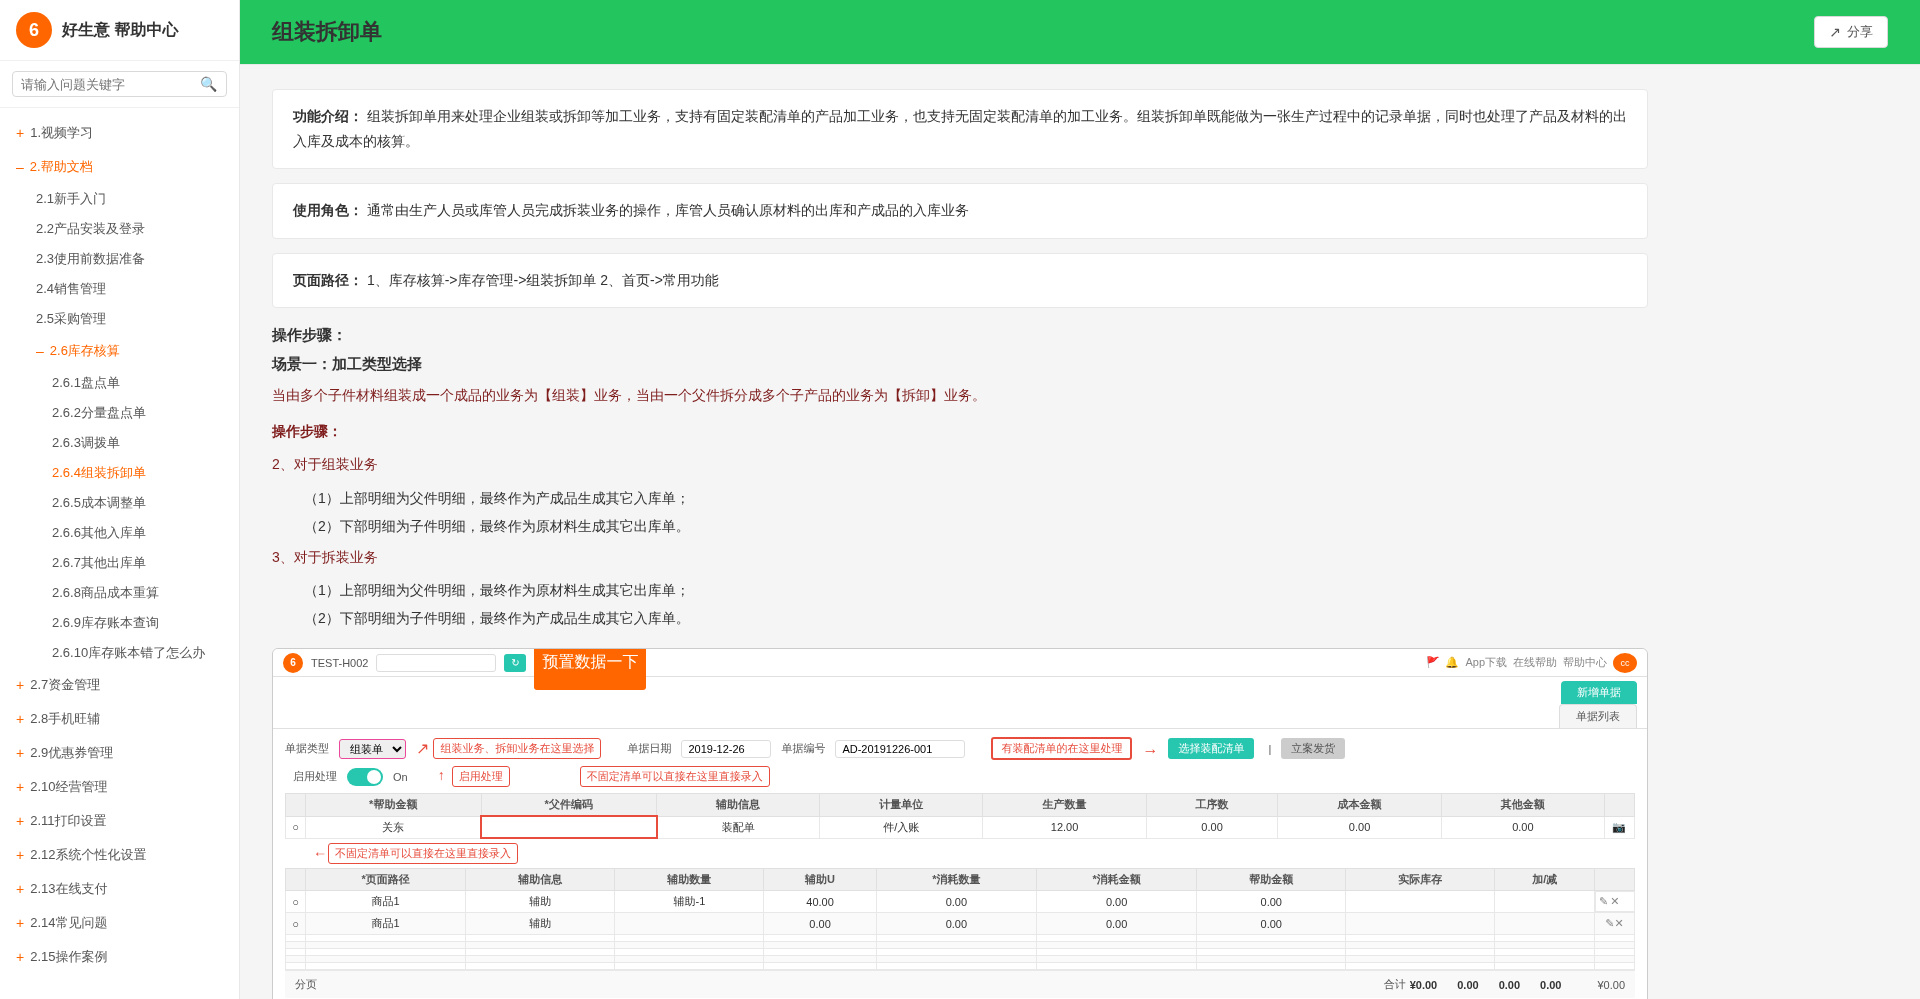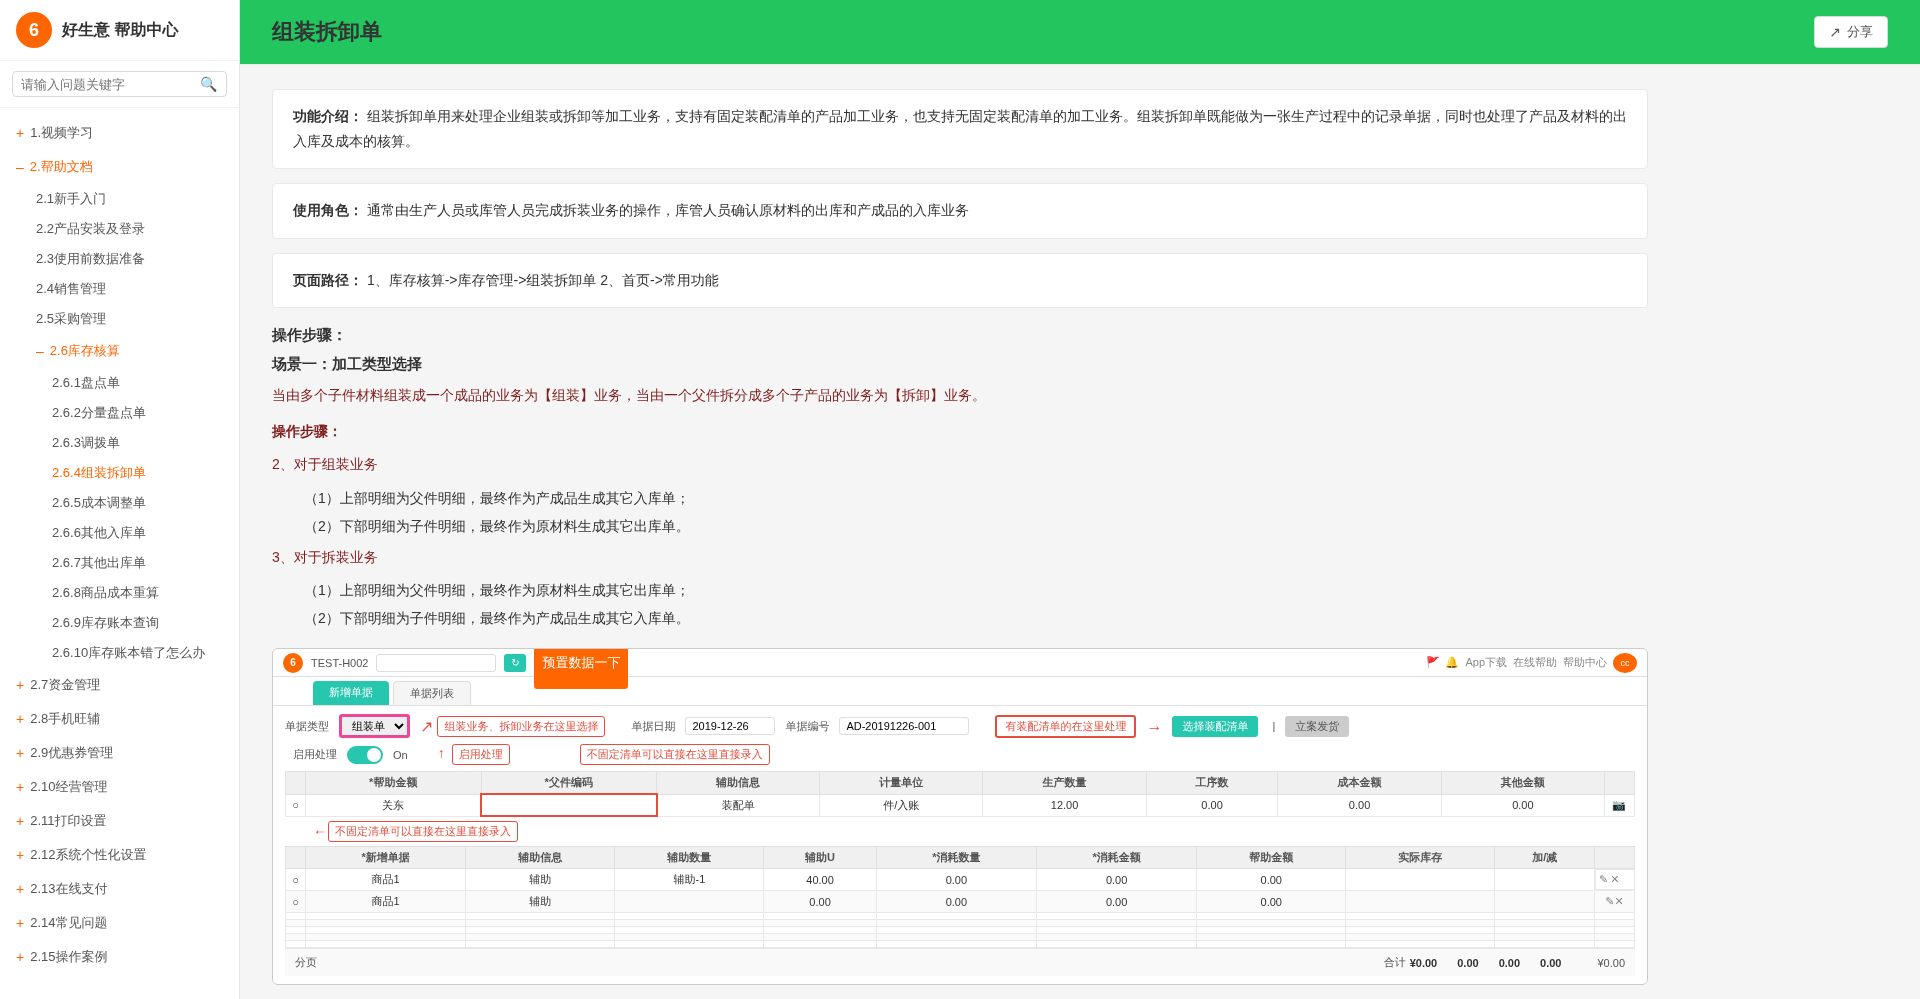--- a/index.html
+++ b/index.html
@@ -183,41 +183,41 @@
 
     <div class="fake-screenshot" style="margin-top:16px; border-radius:6px; overflow:hidden;">
 
       <div class="fake-top-bar">
         <div class="fake-top-logo">6</div>
         <span style="font-size:11px;color:#555;">TEST-H002</span>
         <div style="width:120px;height:18px;background:#fff;border:1px solid #ddd;border-radius:3px;"></div>
         <div style="width:22px;height:18px;background:#26c6af;border-radius:3px;display:flex;align-items:center;justify-content:center;">
           <span style="color:#fff;font-size:10px;">↻</span>
         </div>
-        <span style="background:#f60;color:#fff;font-size:13px;padding:17px 8px;border-radius:3px;">预置数据一下</span>
+        <span style="background:#f60;color:#fff;font-size:16px;padding:17px 8px;border-radius:3px;">预置数据一下</span>
         <div class="fake-top-right">
           <span style="font-size:11px;color:#e74c3c;">🚩</span>
           <span style="font-size:11px;color:#888;">🔔</span>
           <span style="font-size:11px;color:#888;">App下载</span>
           <span style="font-size:11px;color:#888;">在线帮助</span>
           <span style="font-size:11px;color:#888;">帮助中心</span>
           <span style="width:24px;height:20px;background:#f60;border-radius:50%;display:inline-flex;align-items:center;justify-content:center;color:#fff;font-size:9px;">cc</span>
         </div>
       </div>
 
-      <div style="background:#fff;border-bottom:1px solid #e0e0e0;padding:4px 10px 0 40px;display:flex;gap:0;">
+      <div style="background:#fff;border-bottom:1px solid #e0e0e0;padding:4px 10px 0 40px;display:flex;align-items:flex-end;gap:0;flex-direction:column;">
         <div style="padding:4px 16px;background:#26c6af;color:#fff;font-size:11px;border-radius:4px 4px 0 0;cursor:pointer;">新增单据</div>
         <div style="padding:4px 16px;background:#f5f5f5;color:#555;font-size:11px;border-radius:4px 4px 0 0;cursor:pointer;border:1px solid #ddd;border-bottom:none;margin-left:4px;">单据列表</div>
       </div>
 
       <div style="background:#fff;padding:8px 12px;">
 
         <div style="display:flex;align-items:center;gap:10px;margin-bottom:6px;flex-wrap:wrap;">
           <span style="font-size:11px;color:#555;">单据类型</span>
-          <select style="border:3px solid #ec4899;border-radius:3px;padding:2px 6px;font-size:11px;">
+          <select style="border:1px solid #ec4899;border-radius:3px;padding:2px 6px;font-size:11px;">
             <option>组装单</option>
             <option>拆卸单</option>
           </select>
 
           <div style="position:relative;display:inline-flex;align-items:center;">
             <span style="color:#e74c3c;font-size:16px;margin-right:4px;">↗</span>
             <span style="background:#fff;border:1px solid #e74c3c;color:#e74c3c;font-size:11px;padding:2px 6px;border-radius:3px;">组装业务、拆卸业务在这里选择</span>
           </div>
           <span style="font-size:11px;color:#555;margin-left:16px;">单据日期</span>
           <input style="border: 1px solid rgb(221, 221, 221); border-radius: 3px; padding: 2px 6px; font-size: 11px; width: 90px;" value="2019-12-26">
@@ -285,21 +285,21 @@
         <div style="margin:4px 0 4px 30px;display:flex;align-items:center;gap:6px;">
           <span style="color:#e74c3c;font-size:14px;transform:rotate(-90deg);display:inline-block;">↑</span>
           <span style="background:#fff;border:1px solid #e74c3c;color:#e74c3c;font-size:11px;padding:2px 6px;border-radius:3px;">不固定清单可以直接在这里直接录入</span>
         </div>
 
         <div>
           <table class="fake-table">
             <thead class="sub-table-header">
               <tr>
                 <th style="width:20px;"></th>
-                <th>*新增单据</th>
+                <th>*页面路径</th>
                 <th>辅助信息</th>
                 <th>辅助数量</th>
                 <th>辅助U</th>
                 <th>*消耗数量</th>
                 <th>*消耗金额</th>
                 <th>帮助金额</th>
                 <th>实际库存</th>
                 <th>加/减</th>
                 <th style="width:40px;"></th>
               </tr>

